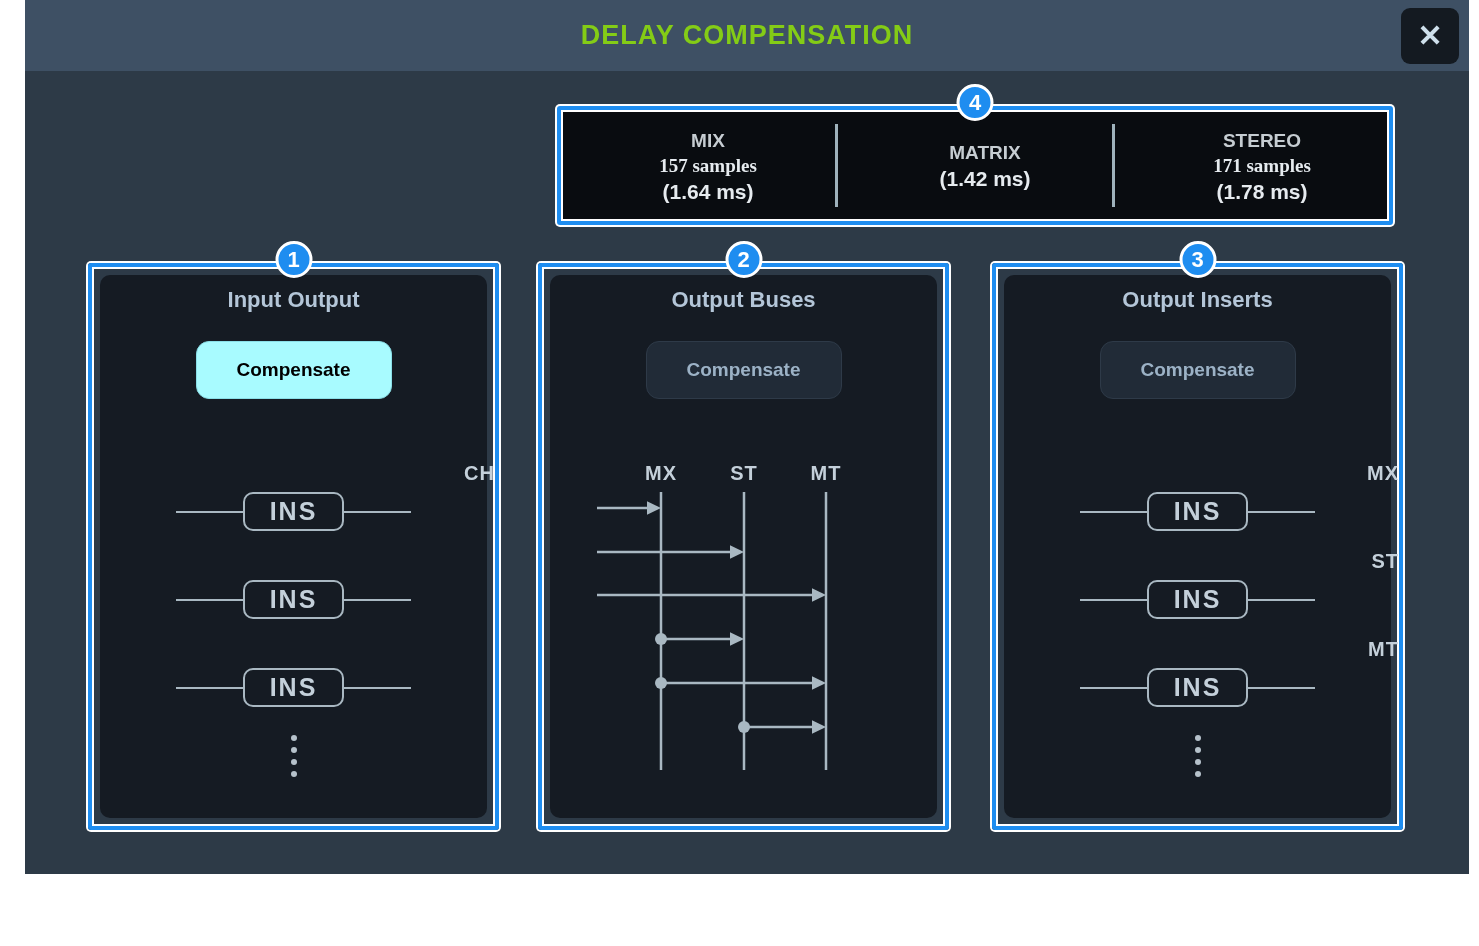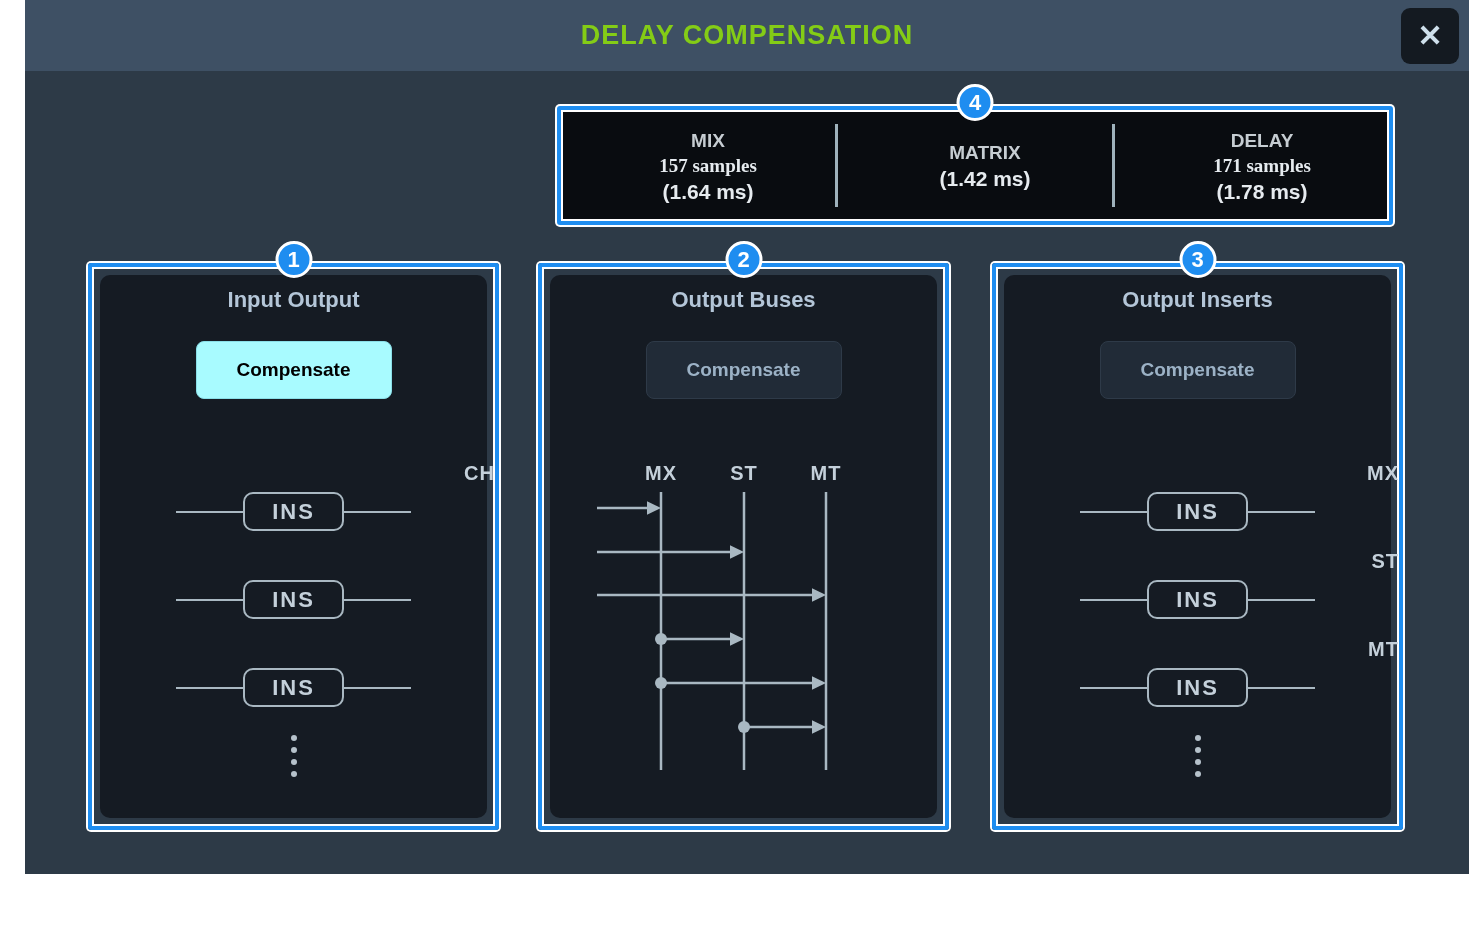--- a/index.html
+++ b/index.html
@@ -37,32 +37,32 @@
   .lat-ms { color:#e6ebef; font-size:21px; font-weight:bold; }
   .lat-divider { width:3px; background:#9fb2bc; margin:14px 0; }
 
   
   .panel { top:263px; width:411px; height:567px; }
   .panel-inner { position:absolute; left:8px; top:8px; right:8px; bottom:8px;
                  background:#151b23; border-radius:10px; }
   .panel-title { position:absolute; left:0; top:20px; width:100%; text-align:center;
                  color:#b4c6d8; font-size:22px; font-weight:bold; }
   .compensate { position:absolute; left:50%; top:74px; transform:translateX(-50%);
-                width:196px; height:58px; border-radius:8px; cursor:pointer;
+                width:196px; height:58px; border-radius:13px; cursor:pointer;
                 font-family:"Liberation Sans", sans-serif; font-size:19px; font-weight:bold; }
   .compensate.active { background:#a8fbff; border:1px solid #8adfe8; color:#000000; }
   .compensate.idle { background:#212b37; border:1px solid #2e3a48; color:#9cb2c6; }
 
   
   .ins-label { position:absolute; width:100%; text-align:right; color:#c4d0da;
                font-size:20px; font-weight:bold; letter-spacing:1px; }
   .ins-row { position:absolute; left:84px; width:235px; height:39px; display:flex; align-items:center; }
   .wire { width:67px; height:2px; background:#a9b8c2; flex:0 0 auto; }
   .ins-box { width:111px; height:39px; border:2px solid #a9b8c2; border-radius:10px;
-             color:#c4d0da; font-size:22px; font-weight:bold; letter-spacing:2px;
+             color:#c4d0da; font-size:25px; font-weight:bold; letter-spacing:2px;
              display:flex; align-items:center; justify-content:center; background:transparent; }
   .dots { position:absolute; left:0; top:462px; width:100%; text-align:center; line-height:0; }
   .dots i { display:block; width:6px; height:6px; border-radius:50%; background:#b6c2cb; margin:6px auto; }
 
   
   .bus-label { position:absolute; top:195px; width:60px; margin-left:-30px; text-align:center;
                color:#c4d0da; font-size:20px; font-weight:bold; letter-spacing:1px; }
   .bus-svg { position:absolute; left:0; top:0; }
 </style>
 </head>
@@ -86,21 +86,21 @@
         <div class="lat-samples">157 samples</div>
         <div class="lat-ms">(1.64 ms)</div>
       </div>
       <div class="lat-divider"></div>
       <div class="lat-col">
         <div class="lat-name">MATRIX</div>
         <div class="lat-ms">(1.42 ms)</div>
       </div>
       <div class="lat-divider"></div>
       <div class="lat-col">
-        <div class="lat-name">DELAY</div>
+        <div class="lat-name">STEREO</div>
         <div class="lat-samples">171 samples</div>
         <div class="lat-ms">(1.78 ms)</div>
       </div>
     </div>
 
     <div class="callout panel" style="left:63px">
       <div class="badge">1</div>
       <div class="panel-inner"></div>
       <div class="panel-title">Input Output</div>
       <button class="compensate active">Compensate</button>

